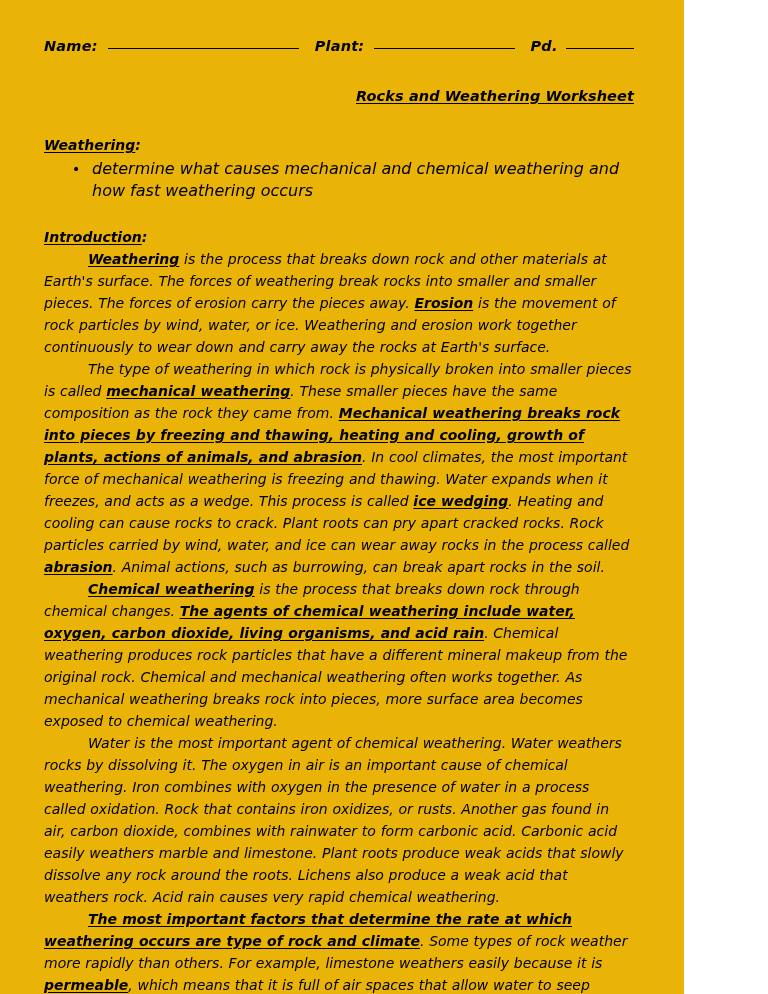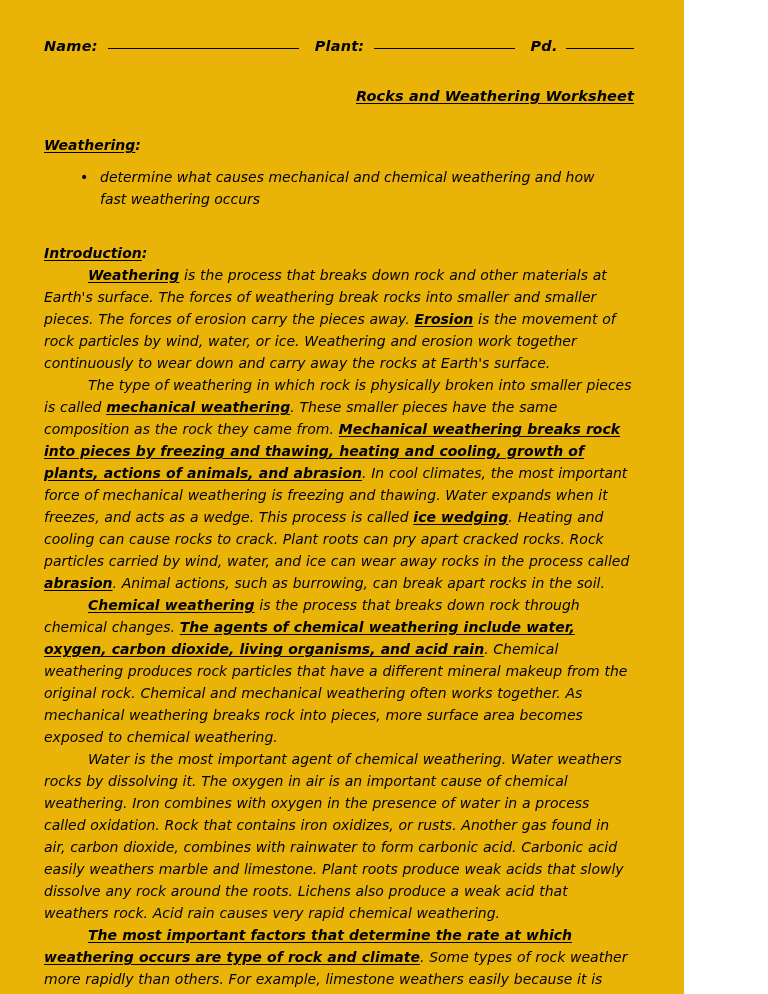--- a/index.html
+++ b/index.html
@@ -79,24 +79,24 @@
   }
 
   
   ul.objective-list {
     list-style: none;
     margin: 0;
     padding: 0;
   }
   ul.objective-list li {
     position: relative;
-    font-size: 14px;
+    font-size: 16px;
     line-height: 22px;
     padding-left: 46px;
-    margin: 10px;
+    margin: 2px;
   }
   ul.objective-list li::before {
     content: "\2022";
     position: absolute;
     left: 26px;
     top: 0;
     font-size: 14px;
     line-height: 22px;
   }
 

